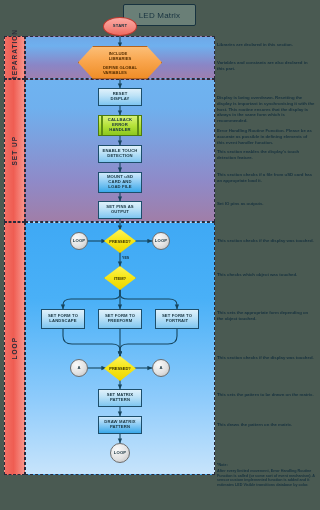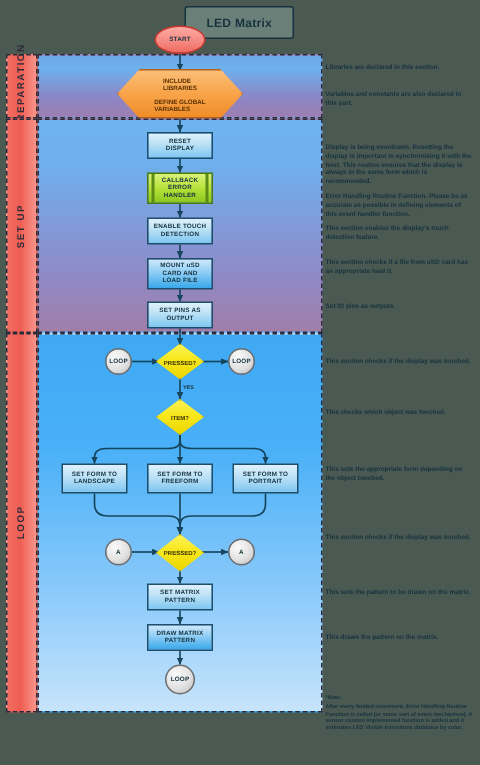--- a/index.html
+++ b/index.html
@@ -12,21 +12,21 @@
   .page{position:absolute;inset:0;}
 
   
   .title-box{
     position:absolute;left:123px;top:4px;width:71px;height:20px;
     border:1px solid #17323f;border-radius:2px;
     background:#6a7f77;
     display:flex;align-items:center;justify-content:center;
   }
   .title-box span{
-    font-size:8px;font-weight:bold;color:#17323f;letter-spacing:.2px;
+    font-size:8px;font-weight:normal;color:#17323f;letter-spacing:.2px;
     white-space:nowrap;
   }
 
   
   .band{position:absolute;left:25px;width:190px;
         border:1px dashed #2a2a3a;box-sizing:border-box;}
   .band-prep{top:36px;height:43px;
     background:linear-gradient(180deg,#6ea8e8 0%,#6fb0ee 22%,#8a86c6 68%,#9d7fb0 100%);}
   .band-setup{top:79px;height:143px;
     background:linear-gradient(180deg,#6fb3f0 0%,#6fb0ee 20%,#8f8ac8 72%,#a07ea8 100%);}

